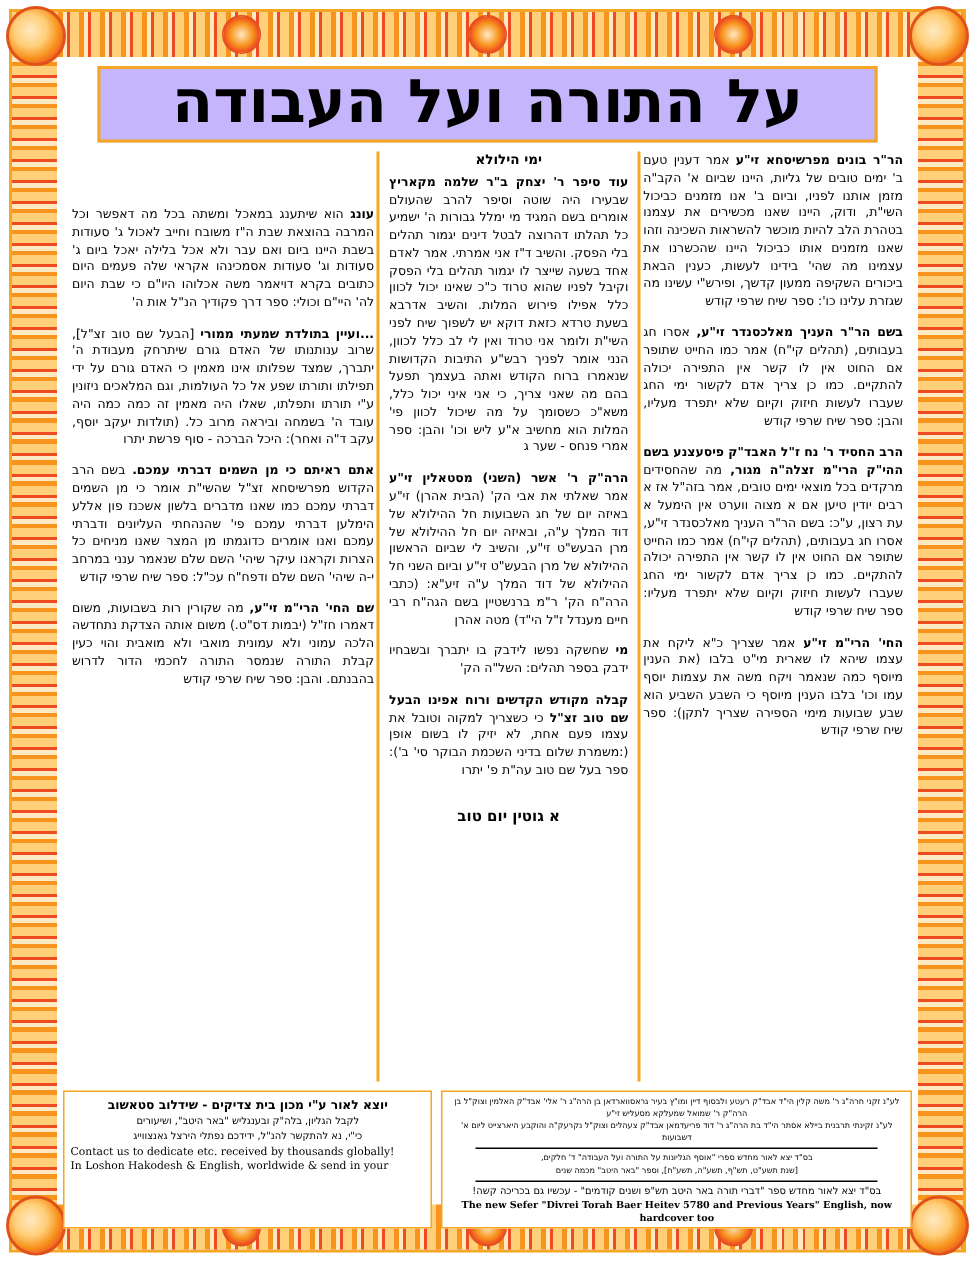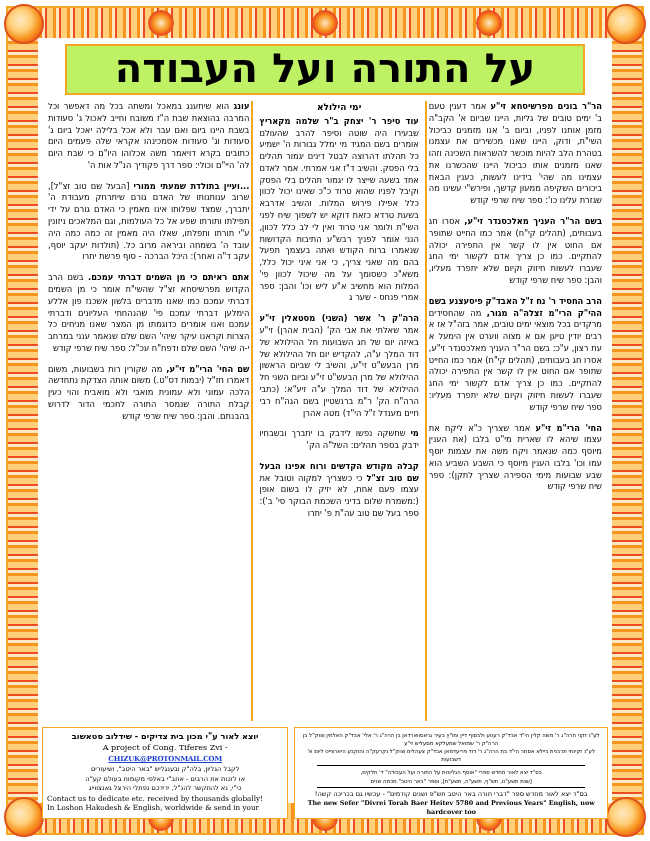--- a/index.html
+++ b/index.html
@@ -84,21 +84,21 @@
   .content {
     position: absolute;
     left: 42px; top: 40px; right: 42px; bottom: 42px;
     background: #ffffff;
   }
 
   
   .masthead {
     margin: 4px auto 6px auto;
     width: 520px;
-    background: #bef264;
+    background: #c4b5fd;
     border: 2px solid #f5a623;
     box-sizing: border-box;
     text-align: center;
     padding: 1px 0 4px 0;
   }
   .masthead-title {
     direction: rtl;
     font-family: "DejaVu Sans", "Liberation Sans", sans-serif;
     font-weight: bold;
     font-size: 40px;
@@ -119,21 +119,21 @@
   }
   .col {
     direction: rtl;
     text-align: justify;
     box-sizing: border-box;
     font-size: 8.3px;
     line-height: 1.42;
     color: #000000;
     overflow: hidden;
   }
-  .col-right { width: 37%; padding: 0 2px 0 6px; }
+  .col-right { width: 37%; padding: 0 2px 0 6px; margin-top: 36px; }
   .col-mid   { width: 31%; padding: 0 6px 0 6px; border-right: 2px solid #f5a623; border-left: 2px solid #f5a623; }
   .col-left  { width: 32%; padding: 0 6px 0 2px; }
 
   .sec { margin: 0 0 9px 0; }
   .sec:last-child { margin-bottom: 0; }
 
   .sec-head {
     direction: rtl;
     text-align: center;
     font-weight: bold;
@@ -269,28 +269,29 @@
           <p><b>שם החי' הרי"מ זי"ע,</b><span> מה שקורין רות בשבועות, משום דאמרו חז"ל (יבמות דס"ט.) משום אותה הצדקת נתחדשה הלכה עמוני ולא עמונית מואבי ולא מואבית והוי כעין קבלת התורה שנמסר התורה לחכמי הדור לדרוש בהבנתם. והבן: ספר שיח שרפי קודש</span></p>
         </div>
       </div>
 
       <div class="col col-mid">
         <div class="sec-head">ימי הילולא</div>
         <div class="sec">
           <p><b>עוד סיפר ר' יצחק ב"ר שלמה מקאריץ</b><span> שבעירו היה שוטה וסיפר להרב שהעולם אומרים בשם המגיד מי ימלל גבורות ה' ישמיע כל תהלתו דהרוצה לבטל דינים יגמור תהלים בלי הפסק. והשיב ד"ז אני אמרתי. אמר לאדם אחד בשעה שייצר לו יגמור תהלים בלי הפסק וקיבל לפניו שהוא טרוד כ"כ שאינו יכול לכוון כלל אפילו פירוש המלות. והשיב אדרבא בשעת טרדא כזאת דוקא יש לשפוך שיח לפני השי"ת ולומר אני טרוד ואין לי לב כלל לכוון, הנני אומר לפניך רבש"ע התיבות הקדושות שנאמרו ברוח הקודש ואתה בעצמך תפעל בהם מה שאני צריך, כי אני איני יכול כלל, משא"כ כשסומך על מה שיכול לכוון פי' המלות הוא מחשיב א"ע ליש וכו' והבן: ספר אמרי פנחס - שער ג</span></p>
         </div>
         <div class="sec">
-          <p><b>הרה"ק ר' אשר (השני) מסטאלין זי"ע</b><span> אמר שאלתי את אבי הק' (הבית אהרן) זי"ע באיזה יום של חג השבועות חל ההילולא של דוד המלך ע"ה, להקדיש יום חל ההילולא של מרן הבעש"ט זי"ע, והשיב לי שביום הראשון ההילולא של מרן הבעש"ט זי"ע וביום השני חל ההילולא של דוד המלך ע"ה זיע"א: (כתבי הרה"ח הק' ר"מ ברנשטיין בשם הגה"ח רבי חיים מענדל ז"ל הי"ד) מטה אהרן</span></p>
+          <p><b>הרה"ק ר' אשר (השני) מסטאלין זי"ע</b><span> אמר שאלתי את אבי הק' (הבית אהרן) זי"ע באיזה יום של חג השבועות חל ההילולא של דוד המלך ע"ה, ובאיזה יום חל ההילולא של מרן הבעש"ט זי"ע, והשיב לי שביום הראשון ההילולא של מרן הבעש"ט זי"ע וביום השני חל ההילולא של דוד המלך ע"ה זיע"א: (כתבי הרה"ח הק' ר"מ ברנשטיין בשם הגה"ח רבי חיים מענדל ז"ל הי"ד) מטה אהרן</span></p>
         </div>
         <div class="sec">
           <p><b>מי</b><span> שחשקה נפשו לידבק בו יתברך ובשבחיו ידבק בספר תהלים: השל"ה הק'</span></p>
         </div>
         <div class="sec">
           <p><b>קבלה מקודש הקדשים ורוח אפינו הבעל שם טוב זצ"ל</b><span> כי כשצריך למקוה וטובל את עצמו פעם אחת, לא יזיק לו בשום אופן (:משמרת שלום בדיני השכמת הבוקר סי' ב'): ספר בעל שם טוב עה"ת פ' יתרו</span></p>
         </div>
+        <div class="signoff">א גוטין יום טוב</div>
       </div>
 
       <div class="col col-left">
         <div class="sec">
           <p><b>הר"ר בונים מפרשיסחא זי"ע</b><span> אמר דענין טעם ב' ימים טובים של גליות, היינו שביום א' הקב"ה מזמן אותנו לפניו, וביום ב' אנו מזמנים כביכול השי"ת, ודוק, היינו שאנו מכשירים את עצמנו בטהרת הלב להיות מוכשר להשראות השכינה וזהו שאנו מזמנים אותו כביכול היינו שהכשרנו את עצמינו מה שהי' בידינו לעשות, כענין הבאת ביכורים השקיפה ממעון קדשך, ופירש"י עשינו מה שגזרת עלינו כו': ספר שיח שרפי קודש</span></p>
         </div>
         <div class="sec">
           <p><b>בשם הר"ר העניך מאלכסנדר זי"ע,</b><span> אסרו חג בעבותים, (תהלים קי"ח) אמר כמו החייט שתופר אם החוט אין לו קשר אין התפירה יכולה להתקיים. כמו כן צריך אדם לקשור ימי החג שעברו לעשות חיזוק וקיום שלא יתפרד מעליו, והבן: ספר שיח שרפי קודש</span></p>
         </div>
         <div class="sec">
@@ -312,26 +313,21 @@
         <div class="foot-he">בס"ד יצא לאור מחדש ספרי "אוסף הגליונות על התורה ועל העבודה" ד' חלקים,</div>
         <div class="foot-he">[שנת תשע"ט, תש"ף, תשע"ה, תשע"ח], וספר "באר היטב" מכמה שנים</div>
         <hr class="foot-rule">
         <div class="foot-he bigger">בס"ד יצא לאור מחדש ספר "דברי תורה באר היטב תש"פ ושנים קודמים" - עכשיו גם בכריכה קשה!</div>
         <div class="foot-en bold">The new Sefer "Divrei Torah Baer Heitev 5780 and Previous Years" English, now hardcover too</div>
 
       </div>
 
       <div class="foot-box foot-left">
         <div class="lead-he">יוצא לאור ע"י מכון בית צדיקים - שידלוב סטאשוב</div>
-        <div class="lead-en">
-          <span>A project of Cong. Tiferes Zvi -</span>
-          <a class="mail-link" href="#">CHIZUK@PROTONMAIL.COM</a>
-        </div>
         <div class="foot-he bigger">לקבל הגליון, בלה"ק ובענגליש "באר היטב", ושיעורים</div>
-        <div class="foot-he bigger">או לזכות את הרבים - אחב"י באלפי מקומות בעולם קע"ה</div>
         <div class="foot-he bigger">כי"י, נא להתקשר להנ"ל, ידידכם נפתלי הירצל גאנצווייג</div>
         <div class="foot-note">Contact us to dedicate etc. received by thousands globally!</div>
         <div class="foot-note">In Loshon Hakodesh &amp; English, worldwide &amp; send in your</div>
 
       </div>
 
     </div>
 
   </div>
 </div>

